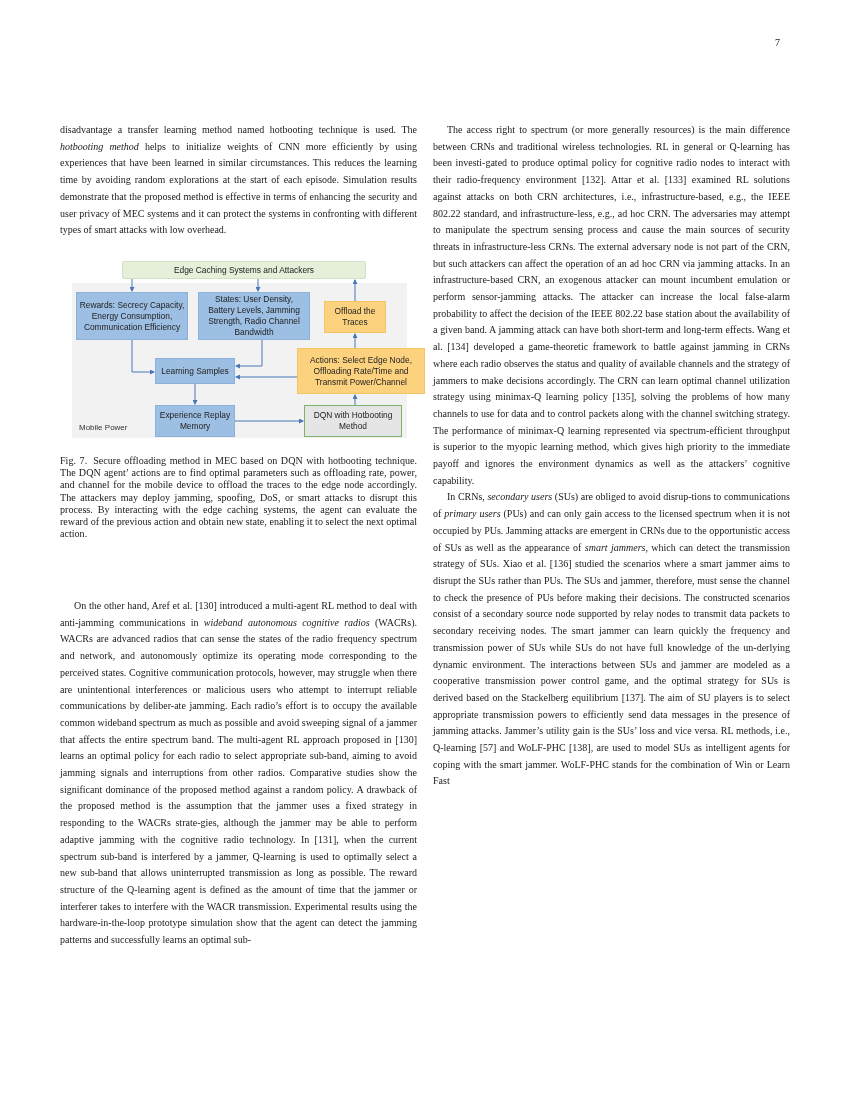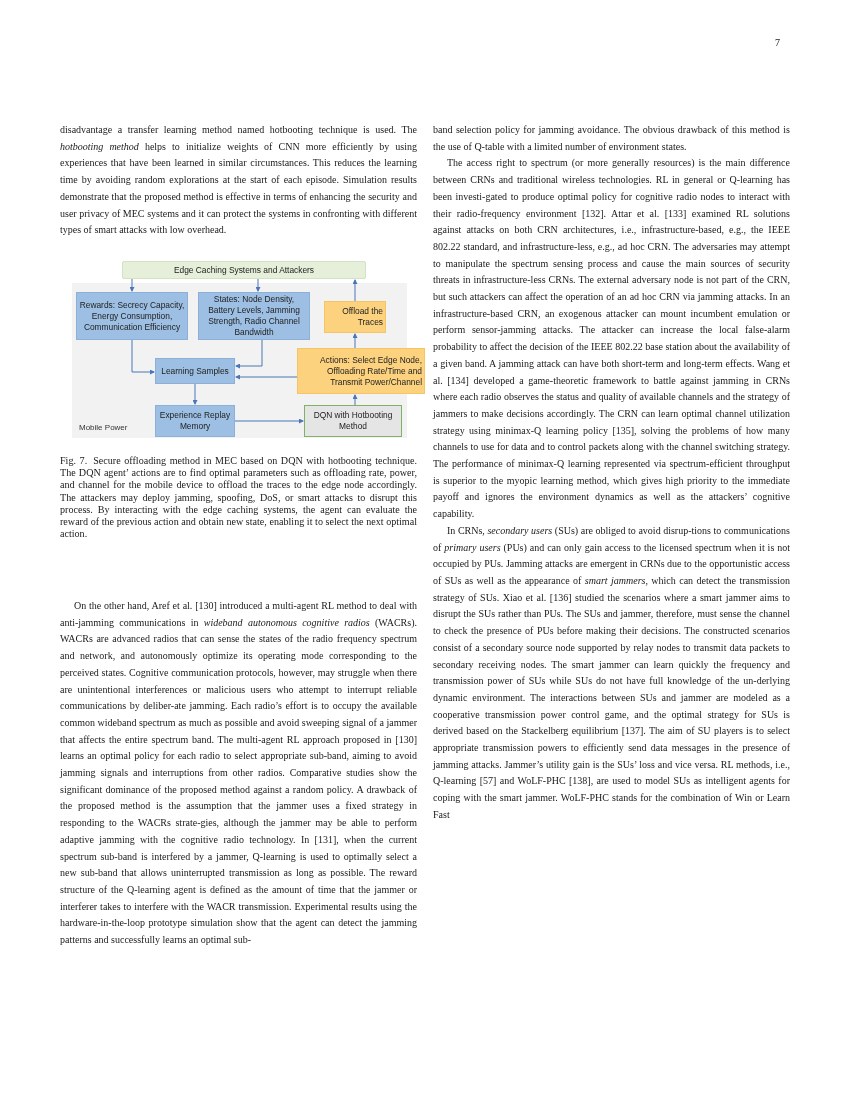--- a/index.html
+++ b/index.html
@@ -15,42 +15,42 @@
   em { font-style: italic; }
 
   
   .figure { position: absolute; left: 62px; top: 255px; width: 357px; height: 190px;
             font-family: "Liberation Sans", "DejaVu Sans", sans-serif; }
   .fig-bg { position: absolute; left: 10px; top: 28px; width: 335px; height: 155px; background: #f2f2f2; }
   .box { position: absolute; display: flex; align-items: center; justify-content: center;
          text-align: center; font-size: 8.4px; line-height: 11px; color: #222; box-sizing: border-box; padding: 2px; }
   .box.green-top { left: 60px; top: 6px; width: 244px; height: 18px; background: #e6efd9; border: 1px solid #d4e2c3; border-radius: 2px; }
   .box.blue { background: #9dbfe3; border: 1px solid #8cb0d8; }
-  .box.orange { background: #fdd27f; border: 1px solid #f5c463; text-align: right; }
+  .box.orange { background: #fdd27f; border: 1px solid #f5c463; }
   .box.green { background: #e5e5e5; border: 1px solid #7fb16a; }
   .mobile-label { position: absolute; left: 17px; top: 168px; font-size: 8px; color: #333; }
   .arrows { position: absolute; left: 0; top: 0; }
 
   .caption { position: absolute; left: 60px; top: 455px; width: 357px; font-size: 10.1px; line-height: 12.2px; text-align: justify; }
   .caption .fig-label { margin-right: 6px; }
 </style>
 </head>
 <body>
 
 <div class="page-number">7</div>
 
 <div class="col left">
   <p><span>disadvantage a transfer learning method named hotbooting technique is used. The </span><em>hotbooting method</em><span> helps to initialize weights of CNN more efficiently by using experiences that have been learned in similar circumstances. This reduces the learning time by avoiding random explorations at the start of each episode. Simulation results demonstrate that the proposed method is effective in terms of enhancing the security and user privacy of MEC systems and it can protect the systems in confronting with different types of smart attacks with low overhead.</span></p>
 </div>
 
 <div class="figure">
   <div class="fig-bg"></div>
   <div class="box green-top">Edge Caching Systems and Attackers</div>
   <div class="box blue" style="left:14px; top:37px; width:112px; height:48px;">Rewards: Secrecy Capacity, Energy Consumption, Communication Efficiency</div>
-  <div class="box blue" style="left:136px; top:37px; width:112px; height:48px;">States: Node Density, Battery Levels, Jamming Strength, Radio Channel Bandwidth</div>
+  <div class="box blue" style="left:136px; top:37px; width:112px; height:48px;">States: User Density, Battery Levels, Jamming Strength, Radio Channel Bandwidth</div>
   <div class="box orange" style="left:262px; top:46px; width:62px; height:32px;">Offload the Traces</div>
   <div class="box blue" style="left:93px; top:103px; width:80px; height:26px;">Learning Samples</div>
   <div class="box orange" style="left:235px; top:93px; width:128px; height:46px;">Actions: Select Edge Node, Offloading Rate/Time and Transmit Power/Channel</div>
   <div class="box blue" style="left:93px; top:150px; width:80px; height:32px;">Experience Replay Memory</div>
   <div class="box green" style="left:242px; top:150px; width:98px; height:32px;">DQN with Hotbooting Method</div>
   <div class="mobile-label">Mobile Power</div>
 
   <svg class="arrows" width="357" height="190">
     <defs>
       <marker id="ah" markerWidth="5" markerHeight="5" refX="4" refY="2.5" orient="auto">
@@ -84,16 +84,15 @@
 
 <div class="caption">
   <span class="fig-label">Fig. 7.</span><span>Secure offloading method in MEC based on DQN with hotbooting technique. The DQN agent’ actions are to find optimal parameters such as offloading rate, power, and channel for the mobile device to offload the traces to the edge node accordingly. The attackers may deploy jamming, spoofing, DoS, or smart attacks to disrupt this process. By interacting with the edge caching systems, the agent can evaluate the reward of the previous action and obtain new state, enabling it to select the next optimal action.</span>
 </div>
 
 <div class="col left" style="top:560px;">
   <p class="indent"><span>On the other hand, Aref et al. [130] introduced a multi-agent RL method to deal with anti-jamming communications in </span><em>wideband autonomous cognitive radios</em><span> (WACRs). WACRs are advanced radios that can sense the states of the radio frequency spectrum and network, and autonomously optimize its operating mode corresponding to the perceived states. Cognitive communication protocols, however, may struggle when there are unintentional interferences or malicious users who attempt to interrupt reliable communications by deliber-ate jamming. Each radio’s effort is to occupy the available common wideband spectrum as much as possible and avoid sweeping signal of a jammer that affects the entire spectrum band. The multi-agent RL approach proposed in [130] learns an optimal policy for each radio to select appropriate sub-band, aiming to avoid jamming signals and interruptions from other radios. Comparative studies show the significant dominance of the proposed method against a random policy. A drawback of the proposed method is the assumption that the jammer uses a fixed strategy in responding to the WACRs strate-gies, although the jammer may be able to perform adaptive jamming with the cognitive radio technology. In [131], when the current spectrum sub-band is interfered by a jammer, Q-learning is used to optimally select a new sub-band that allows uninterrupted transmission as long as possible. The reward structure of the Q-learning agent is defined as the amount of time that the jammer or interferer takes to interfere with the WACR transmission. Experimental results using the hardware-in-the-loop prototype simulation show that the agent can detect the jamming patterns and successfully learns an optimal sub-</span></p>
 </div>
 
 <div class="col right">
-  <p>band selection policy for jamming avoidance. The obvious drawback of this method is the use of Q-table with a limited number of environment states.</p>
   <p class="indent">The access right to spectrum (or more generally resources) is the main difference between CRNs and traditional wireless technologies. RL in general or Q-learning has been investi-gated to produce optimal policy for cognitive radio nodes to interact with their radio-frequency environment [132]. Attar et al. [133] examined RL solutions against attacks on both CRN architectures, i.e., infrastructure-based, e.g., the IEEE 802.22 standard, and infrastructure-less, e.g., ad hoc CRN. The adversaries may attempt to manipulate the spectrum sensing process and cause the main sources of security threats in infrastructure-less CRNs. The external adversary node is not part of the CRN, but such attackers can affect the operation of an ad hoc CRN via jamming attacks. In an infrastructure-based CRN, an exogenous attacker can mount incumbent emulation or perform sensor-jamming attacks. The attacker can increase the local false-alarm probability to affect the decision of the IEEE 802.22 base station about the availability of a given band. A jamming attack can have both short-term and long-term effects. Wang et al. [134] developed a game-theoretic framework to battle against jamming in CRNs where each radio observes the status and quality of available channels and the strategy of jammers to make decisions accordingly. The CRN can learn optimal channel utilization strategy using minimax-Q learning policy [135], solving the problems of how many channels to use for data and to control packets along with the channel switching strategy. The performance of minimax-Q learning represented via spectrum-efficient throughput is superior to the myopic learning method, which gives high priority to the immediate payoff and ignores the environment dynamics as well as the attackers’ cognitive capability.</p>
   <p class="indent"><span>In CRNs, </span><em>secondary users</em><span> (SUs) are obliged to avoid disrup-tions to communications of </span><em>primary users</em><span> (PUs) and can only gain access to the licensed spectrum when it is not occupied by PUs. Jamming attacks are emergent in CRNs due to the opportunistic access of SUs as well as the appearance of </span><em>smart jammers</em><span>, which can detect the transmission strategy of SUs. Xiao et al. [136] studied the scenarios where a smart jammer aims to disrupt the SUs rather than PUs. The SUs and jammer, therefore, must sense the channel to check the presence of PUs before making their decisions. The constructed scenarios consist of a secondary source node supported by relay nodes to transmit data packets to secondary receiving nodes. The smart jammer can learn quickly the frequency and transmission power of SUs while SUs do not have full knowledge of the un-derlying dynamic environment. The interactions between SUs and jammer are modeled as a cooperative transmission power control game, and the optimal strategy for SUs is derived based on the Stackelberg equilibrium [137]. The aim of SU players is to select appropriate transmission powers to efficiently send data messages in the presence of jamming attacks. Jammer’s utility gain is the SUs’ loss and vice versa. RL methods, i.e., Q-learning [57] and WoLF-PHC [138], are used to model SUs as intelligent agents for coping with the smart jammer. WoLF-PHC stands for the combination of Win or Learn Fast</span></p>
 </div>
 
 </body></html>

